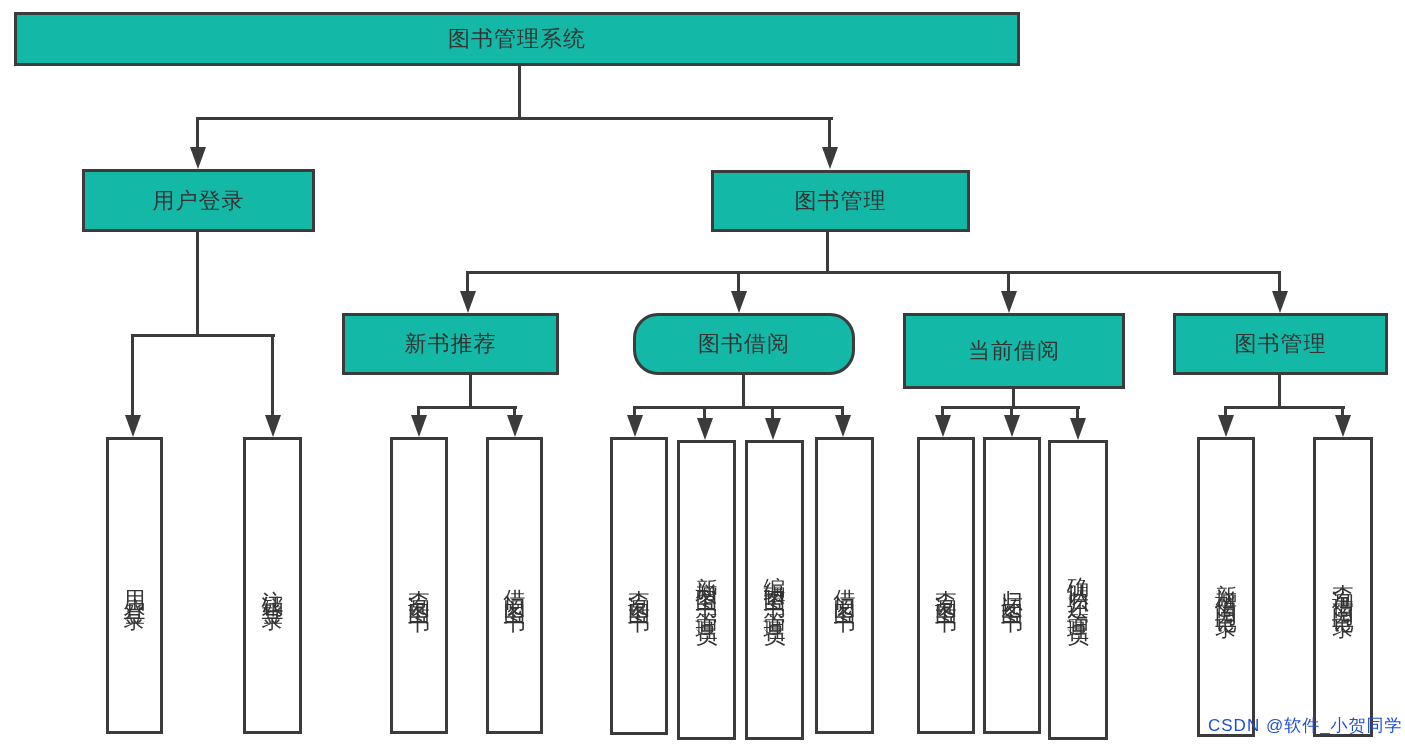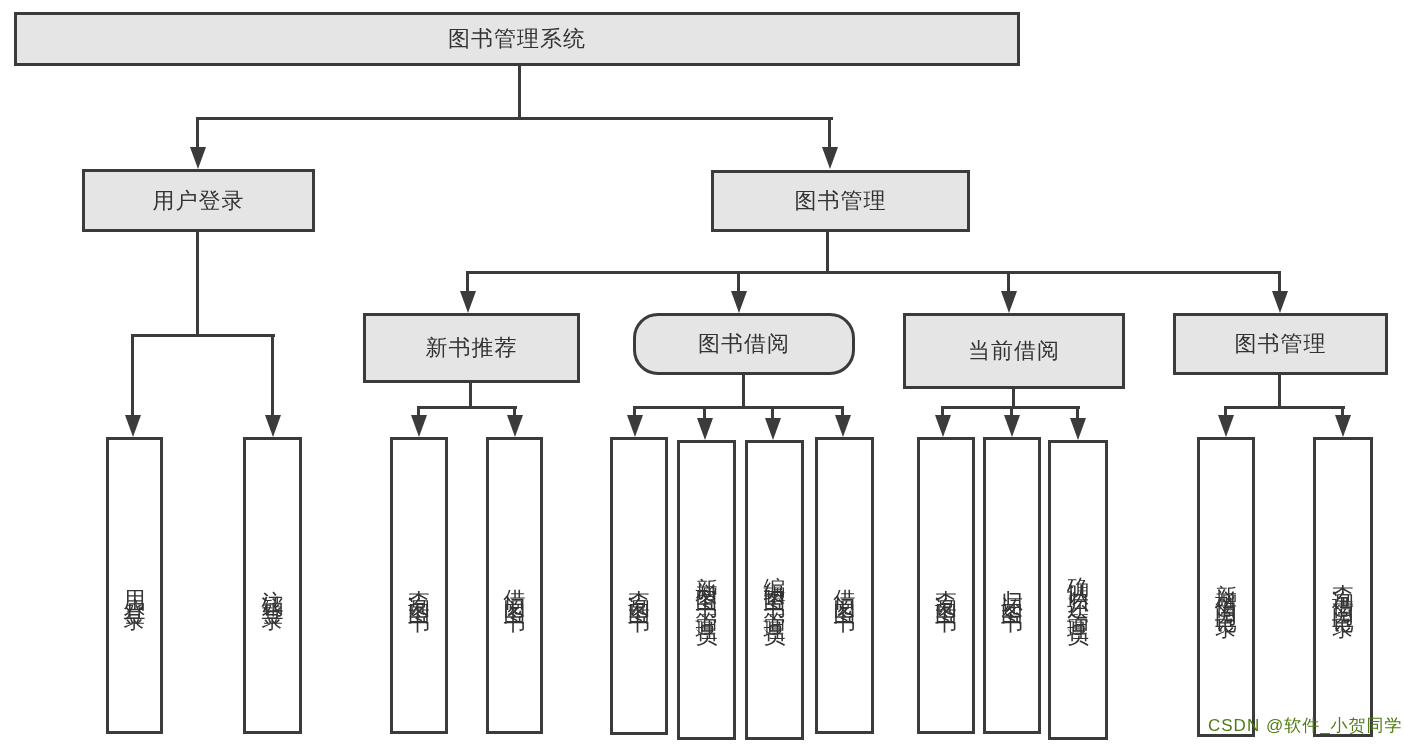--- a/index.html
+++ b/index.html
@@ -1,40 +1,40 @@
 <!DOCTYPE html>
 <html><head>
 <meta charset="utf-8">
 <style>
   html,body{margin:0;padding:0;background:#fff;}
   #canvas{
     position:relative;width:1405px;height:747px;background:#fff;overflow:hidden;
     font-family:"Liberation Sans","DejaVu Sans",sans-serif;
   }
   .box-h{
-    position:absolute;box-sizing:border-box;border:3px solid #3b3b3b;background:#e5e5e5;
+    position:absolute;box-sizing:border-box;border:3px solid #3b3b3b;background:#14b8a6;
     display:flex;align-items:center;justify-content:center;
     font-size:22px;color:#333;letter-spacing:1px;white-space:nowrap;
   }
   .box-v{
     position:absolute;box-sizing:border-box;border:3px solid #3b3b3b;background:#fff;
     display:flex;align-items:center;justify-content:center;
     writing-mode:vertical-rl;text-orientation:mixed;
     font-size:22px;color:#333;letter-spacing:7px;line-height:1;
   }
   .vl{position:absolute;width:3px;background:#3b3b3b;}
   .hl{position:absolute;height:3px;background:#3b3b3b;}
   .arrow{
     position:absolute;width:0;height:0;
     border-left:8px solid transparent;border-right:8px solid transparent;
     border-top:22px solid #3b3b3b;
   }
   .watermark{
     position:absolute;left:1208px;top:714px;z-index:5;
-    font-size:17px;color:#4d7c0f;letter-spacing:1px;white-space:nowrap;
+    font-size:17px;color:#1d4ed8;letter-spacing:1px;white-space:nowrap;
   }
 </style>
 </head>
 <body>
 
 <div id="canvas">
 
   <div class="vl" style="left:518px;top:66px;height:54px;"></div>
 
   <div class="hl" style="left:196px;top:117px;width:637px;"></div>
@@ -95,21 +95,21 @@
   <div class="arrow" style="left:1218px;top:415px;"></div>
   <div class="vl" style="left:1341px;top:406px;height:14px;"></div>
   <div class="arrow" style="left:1335px;top:415px;"></div>
 
   <div class="box-h" style="left:14px;top:12px;width:1006px;height:54px;">图书管理系统</div>
 
   <div class="box-h" style="left:82px;top:169px;width:233px;height:63px;">用户登录</div>
 
   <div class="box-h" style="left:711px;top:170px;width:259px;height:62px;">图书管理</div>
 
-  <div class="box-h" style="left:363px;top:313px;width:217px;height:70px;">新书推荐</div>
+  <div class="box-h" style="left:342px;top:313px;width:217px;height:62px;">新书推荐</div>
 
   <div class="box-h" style="left:633px;top:313px;width:222px;height:62px;border-radius:25px;">图书借阅</div>
 
   <div class="box-h" style="left:903px;top:313px;width:222px;height:76px;">当前借阅</div>
 
   <div class="box-h" style="left:1173px;top:313px;width:215px;height:62px;">图书管理</div>
 
   <div class="box-v" style="left:106px;top:437px;width:57px;height:297px;">用户登录</div>
   <div class="box-v" style="left:243px;top:437px;width:59px;height:297px;">注销登录</div>
 

